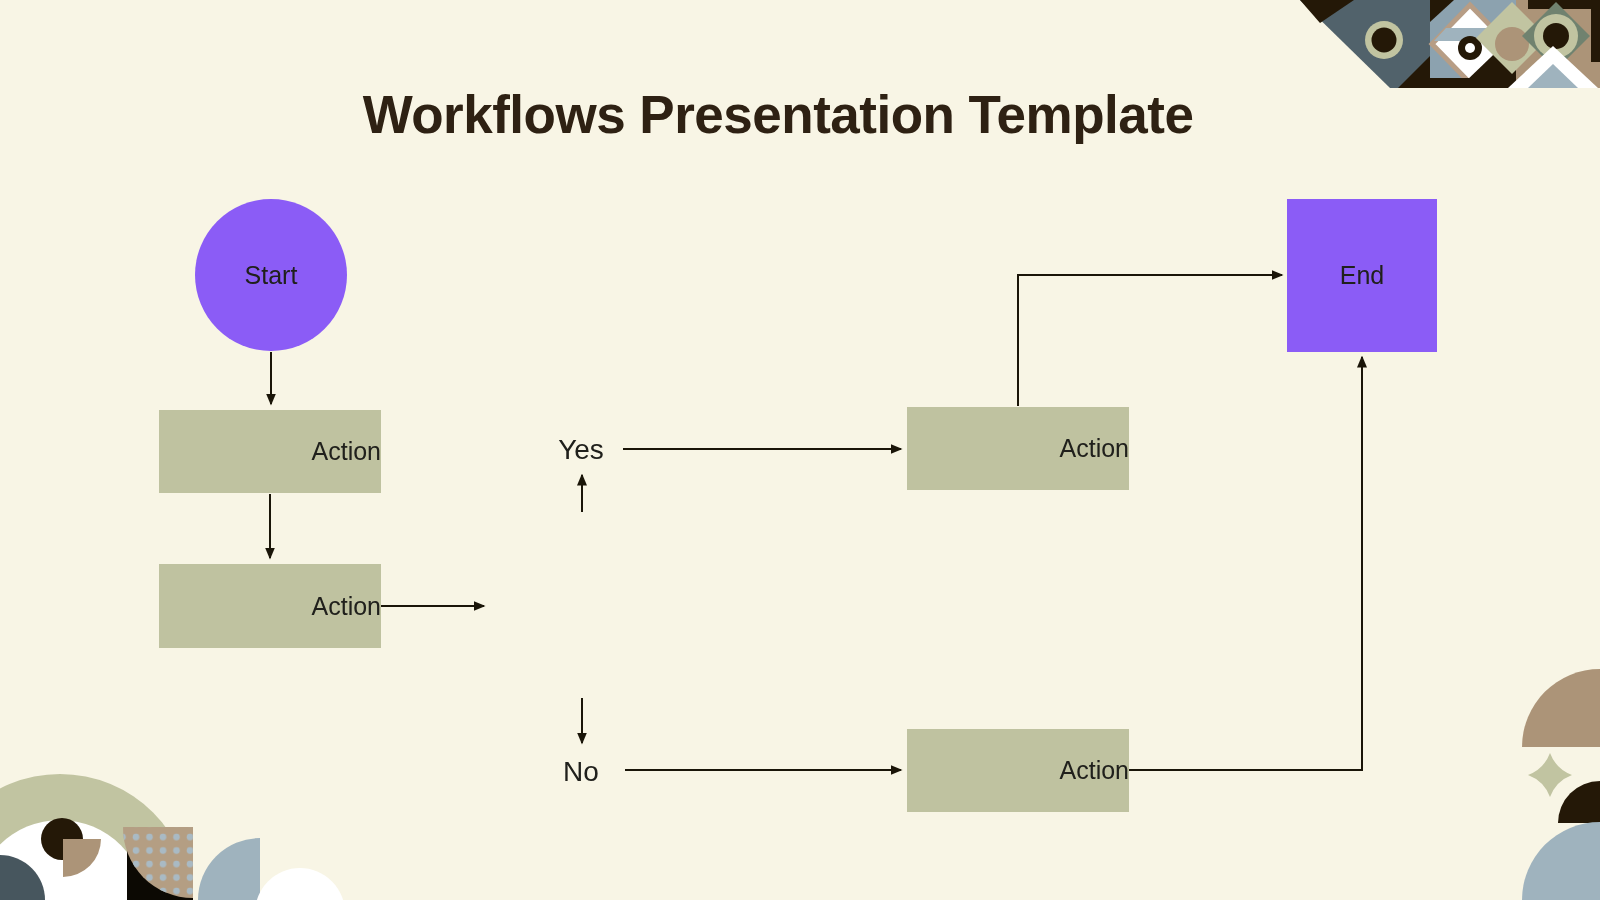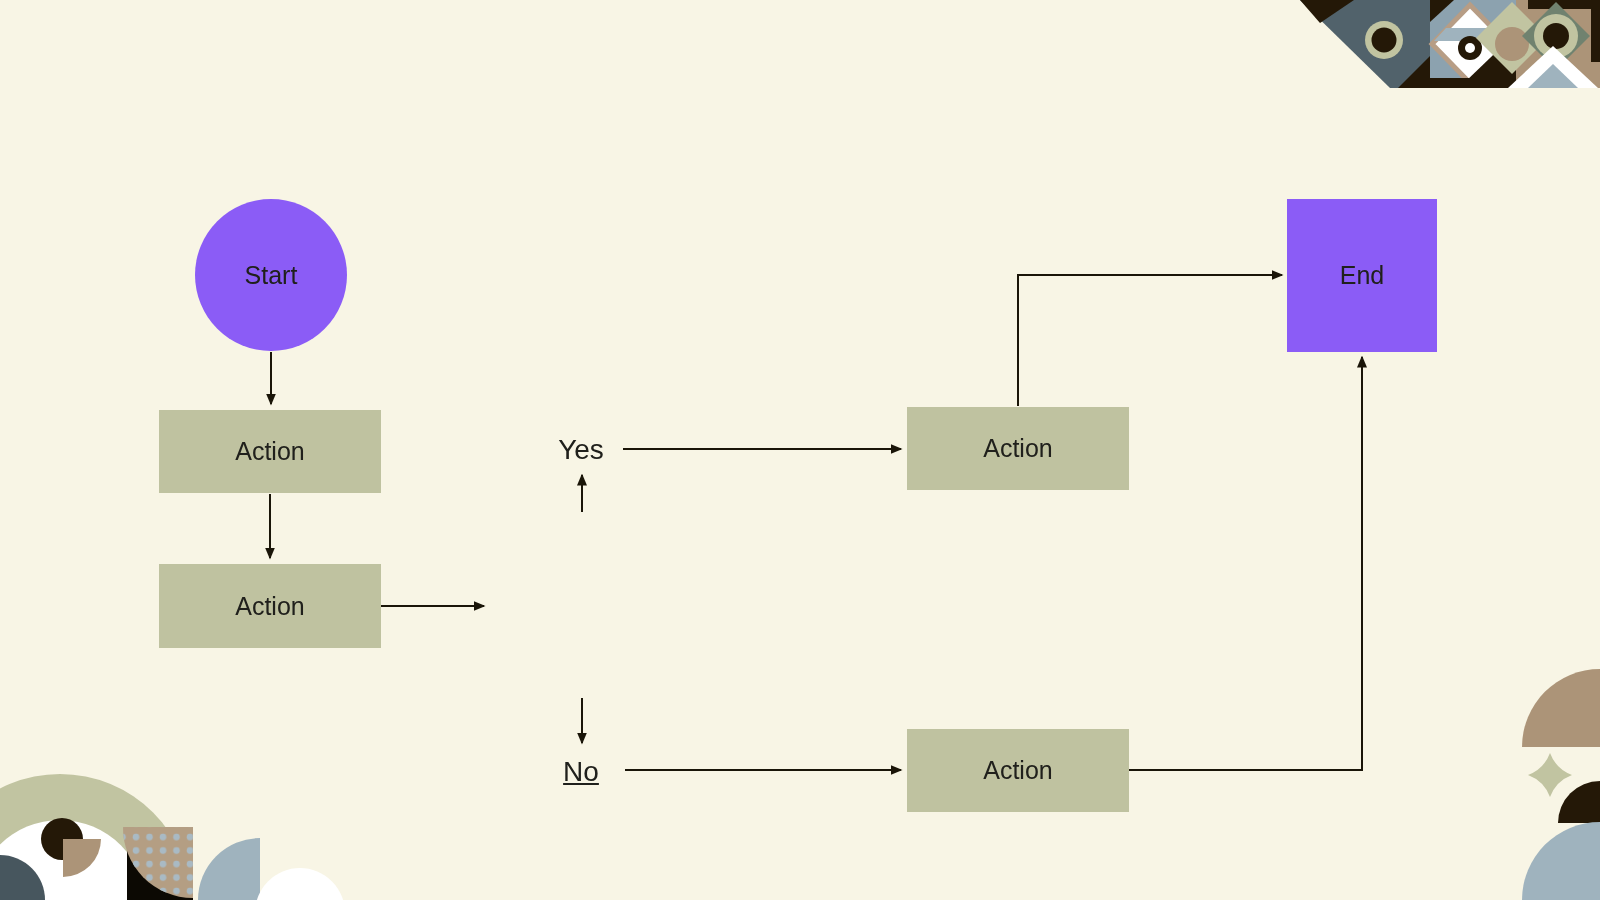--- a/index.html
+++ b/index.html
@@ -36,42 +36,42 @@
   .node {
     position: absolute;
     display: flex;
     align-items: center;
     justify-content: center;
     font-size: 25px;
     color: #20201C;
     text-align: center;
   }
   .terminator { background: #8b5cf6; }
-  .process    { background: #BFC2A0; }
+  .process    { background: #BFC2A0; justify-content: flex-end; }
   .circle     { border-radius: 50%; }
   .decision   {
     background: #A3B4BB;
     clip-path: polygon(50% 0, 100% 50%, 50% 100%, 0 50%);
   }
   .n-start      { left: 195px;  top: 199px; width: 152px; height: 152px; }
   .n-action1    { left: 159px;  top: 410px; width: 222px; height: 83px; }
   .n-action2    { left: 159px;  top: 564px; width: 222px; height: 84px; }
   .n-decision   { left: 490px;  top: 514px; width: 184px; height: 184px; }
   .n-action-yes { left: 907px;  top: 407px; width: 222px; height: 83px; }
   .n-action-no  { left: 907px;  top: 729px; width: 222px; height: 83px; }
   .n-end        { left: 1287px; top: 199px; width: 150px; height: 153px; }
   .edge-label {
     position: absolute;
     width: 80px;
     text-align: center;
     font-size: 28px;
     color: #20201C;
   }
   .l-yes { left: 541px; top: 434px; }
-  .l-no  { left: 541px; top: 756px; text-decoration: underline; }
+  .l-no  { left: 541px; top: 756px; }
   .connector { stroke: #1A1508; stroke-width: 2; fill: none; }
 </style>
 </head>
 <body>
 
 <div class="slide">
 
   <svg class="layer" viewBox="0 0 1600 900" aria-hidden="true">
     <defs>
       <marker id="arrow" viewBox="0 0 12 10" markerWidth="12" markerHeight="10" refX="10.5" refY="5" orient="auto" markerUnits="userSpaceOnUse">
@@ -141,20 +141,21 @@
     </g>
 
     <g>
       <path d="M1600,669 A78,78 0 0 0 1522,747 L1600,747 Z" fill="#AC9478"></path>
       <path d="M1550,753 Q1556,769 1572,775 Q1556,781 1550,797 Q1544,781 1528,775 Q1544,769 1550,753 Z" fill="#C1C4A1"></path>
       <path d="M1600,781 A42,42 0 0 0 1558,823 L1600,823 Z" fill="#241807"></path>
       <path d="M1600,822 A78,78 0 0 0 1522,900 L1600,900 Z" fill="#9FB3BE"></path>
     </g>
   </svg>
 
+  <h1 class="title">Workflows Presentation Template</h1>
 
   <div class="node terminator circle n-start">
     <span>Start</span>
   </div>
 
   <div class="node process n-action1">
     <span>Action</span>
   </div>
 
   <div class="node process n-action2">

